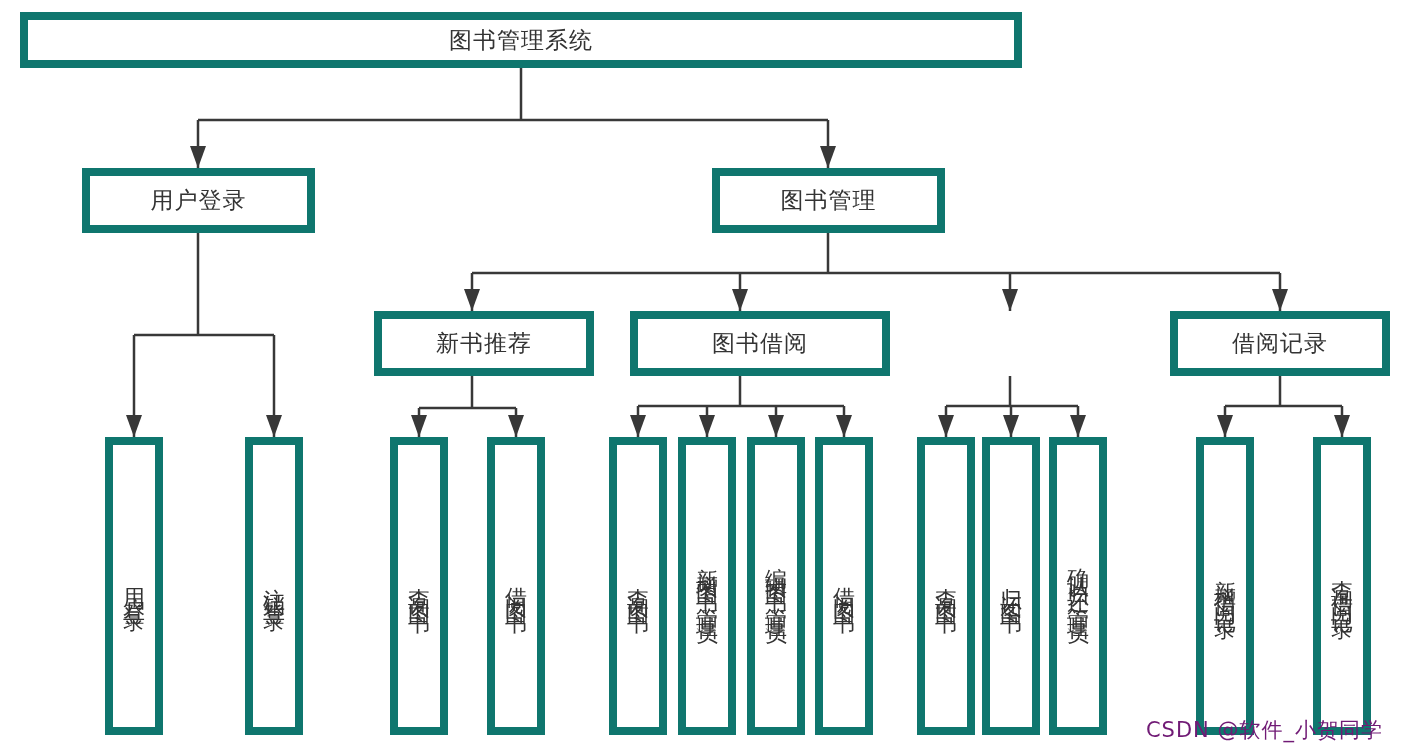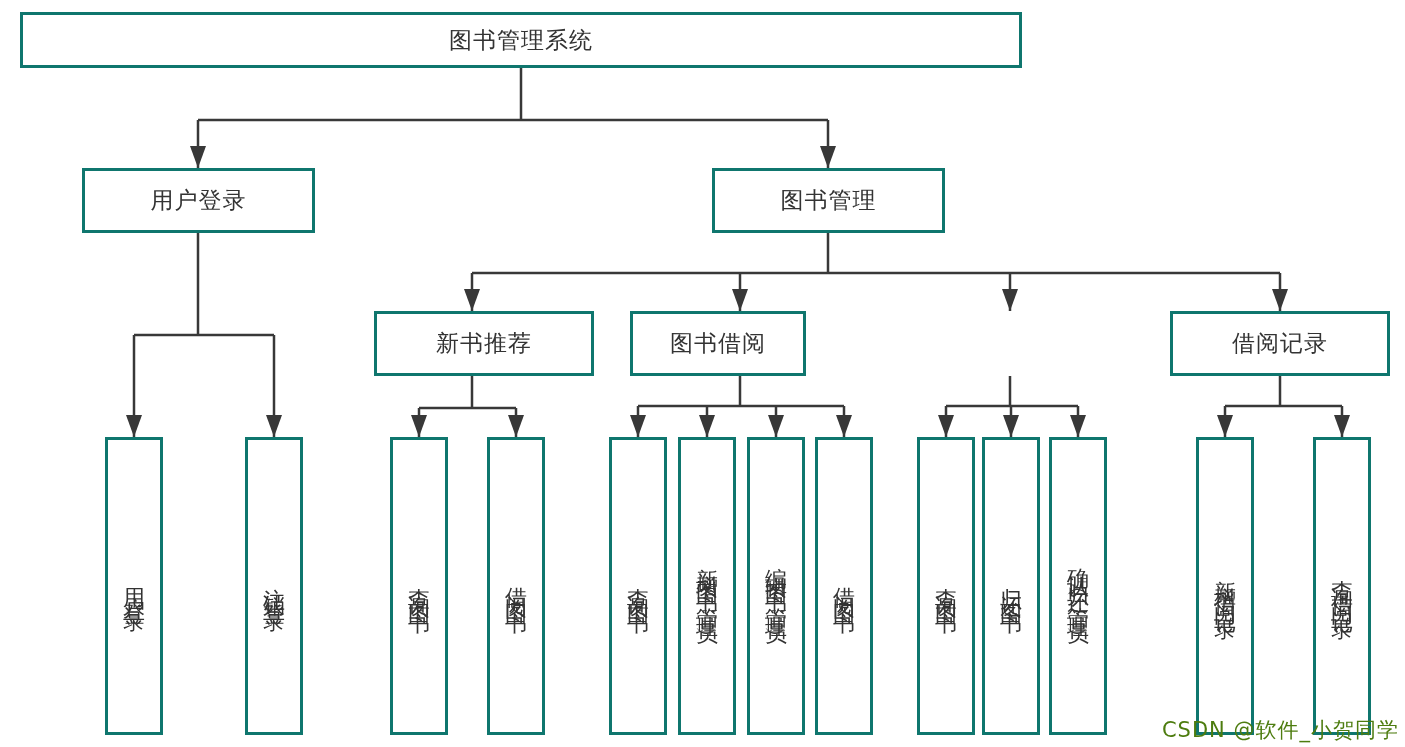--- a/index.html
+++ b/index.html
@@ -9,63 +9,63 @@
     background:#ffffff;
     font-family:"DejaVu Sans",sans-serif;
     overflow:hidden;
   }
   .connector-layer{
     position:absolute;left:0;top:0;width:1405px;height:747px;
   }
   .node{
     position:absolute;
     box-sizing:border-box;
-    border:3px solid #0f766e;
+    border:8px solid #0f766e;
     background:#ffffff;
     display:flex;align-items:center;justify-content:center;
     color:#333333;
   }
   .hbox{font-size:23px;letter-spacing:1px;}
   .vbox{width:58px;top:437px;height:298px;}
   .vbox .vtext{
     writing-mode:vertical-rl;
     text-orientation:mixed;
     font-size:22px;
     letter-spacing:8px;
     line-height:1;
     color:#333333;
     white-space:nowrap;
   }
   
   .n-root          {left:20px;  top:12px;  width:1002px; height:56px;}
   .n-user-login    {left:82px;  top:168px; width:233px;  height:65px;}
   .n-book-mgmt     {left:712px; top:168px; width:233px;  height:65px;}
   .n-new-book-rec  {left:362px; top:311px; width:220px;  height:65px;margin-left:12px;}
-  .n-book-borrow   {left:630px; top:311px; width:176px;  height:65px;}
+  .n-book-borrow   {left:630px; top:311px; width:260px;  height:65px;}
   .n-current-borrow{left:900px; top:311px; width:220px;  height:65px;}
   .n-borrow-records{left:1170px;top:311px; width:220px;  height:65px;}
   
   .n-login-leaf {left:105px;}
   .n-logout-leaf{left:245px;}
   .n-rec-query  {left:390px;}
   .n-rec-borrow {left:487px;}
   .n-bb-query   {left:609px;}
   .n-bb-add     {left:678px;}
   .n-bb-edit    {left:747px;}
   .n-bb-borrow  {left:815px;}
   .n-cb-query   {left:917px;}
   .n-cb-return  {left:982px;}
   .n-cb-confirm {left:1049px;}
   .n-br-add     {left:1196px;}
   .n-br-query   {left:1313px;}
   .watermark{
     position:absolute;
-    right:6px;bottom:3px;
+    right:22px;bottom:3px;
     font-size:21px;
-    color:#4d7c0f;
+    color:#701a75;
     z-index:10;
     letter-spacing:1px;
   }
 </style>
 </head>
 <body>
 
 <div class="canvas">
 
   <svg class="connector-layer" width="1405" height="747" viewBox="0 0 1405 747" xmlns="http://www.w3.org/2000/svg">

